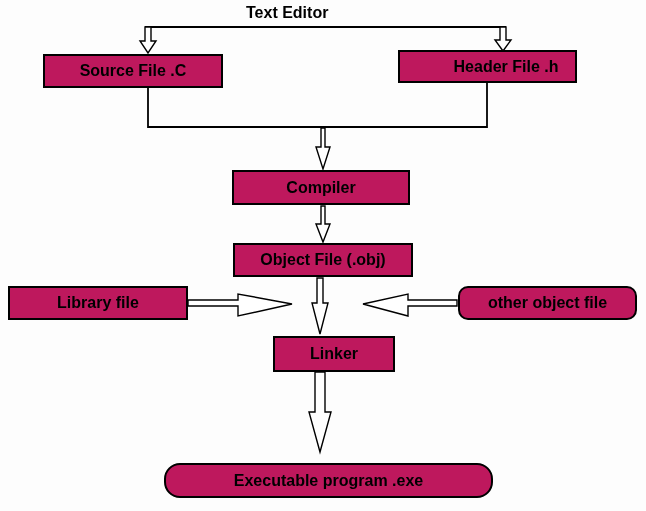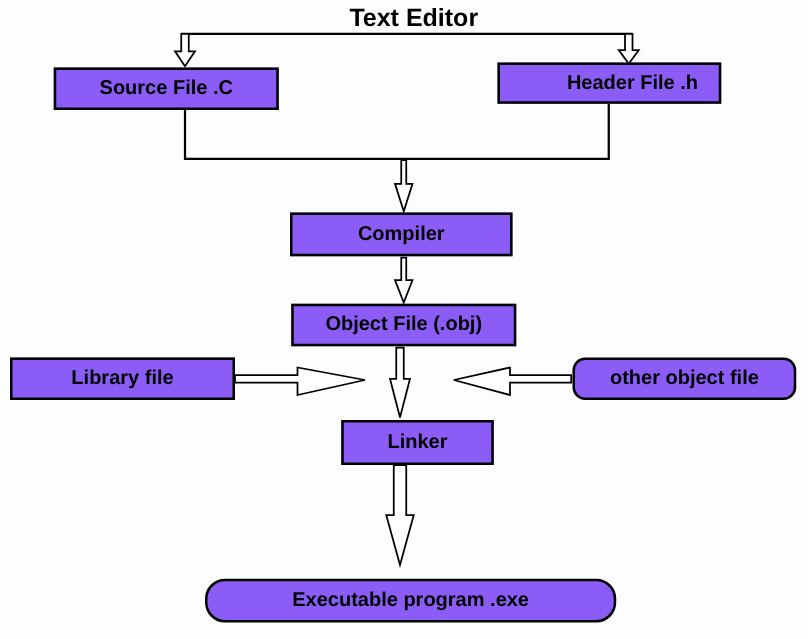--- a/index.html
+++ b/index.html
@@ -20,30 +20,30 @@
     left: 0;
     top: 0;
     width: 646px;
     height: 511px;
   }
   .diagram-title {
     position: absolute;
     left: 246px;
     top: 4px;
     width: 170px;
-    text-align: center;
+    text-align: left;
     font-weight: bold;
-    font-size: 20px;
+    font-size: 16px;
     color: #000000;
   }
   .node-box {
     position: absolute;
     box-sizing: border-box;
     border: 2px solid #000000;
-    background: #8b5cf6;
+    background: #be185d;
     display: flex;
     align-items: center;
     justify-content: center;
     font-weight: bold;
     font-size: 16px;
     color: #000000;
     white-space: nowrap;
   }
   .box-source   { left: 43px;  top: 54px;  width: 180px; height: 34px; }
   .box-header   { left: 398px; top: 50px;  width: 179px; height: 33px; padding-left: 37px; }

